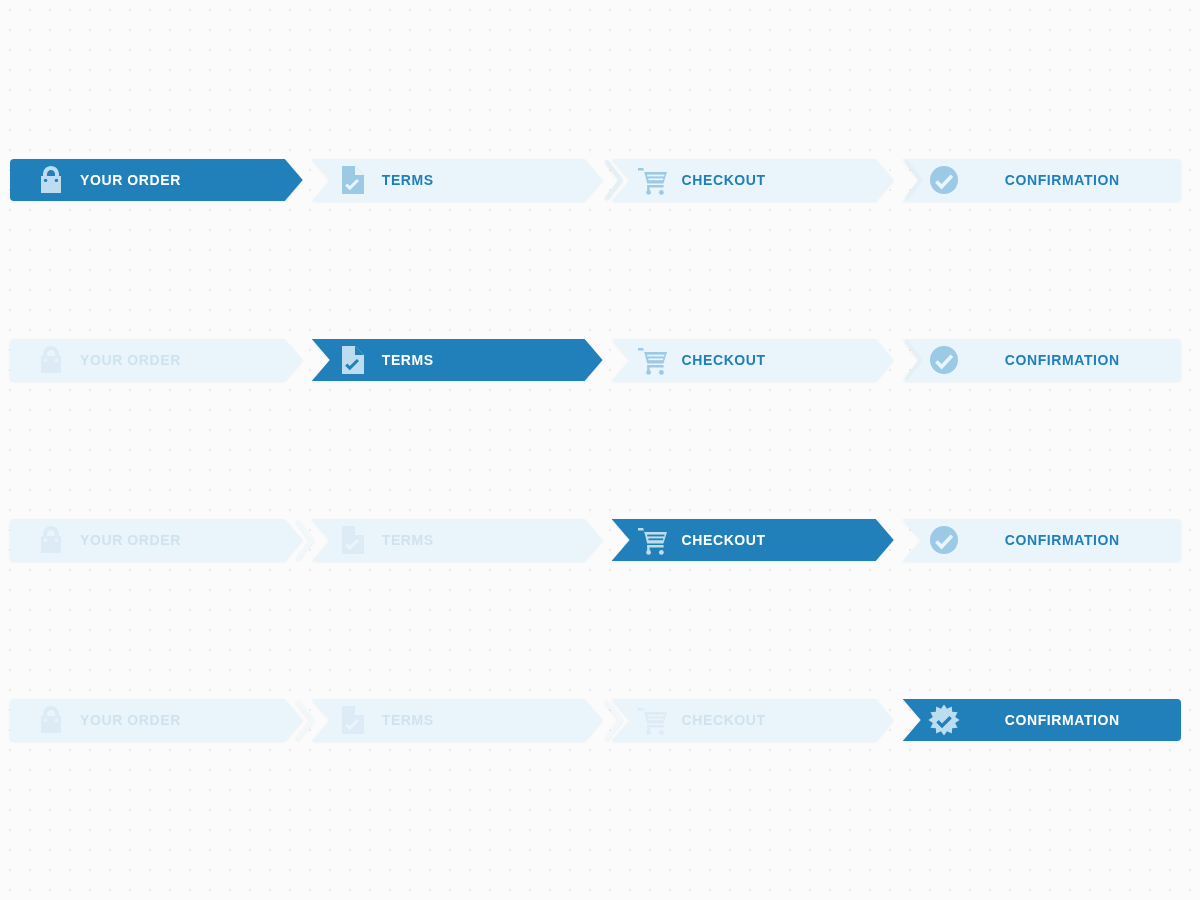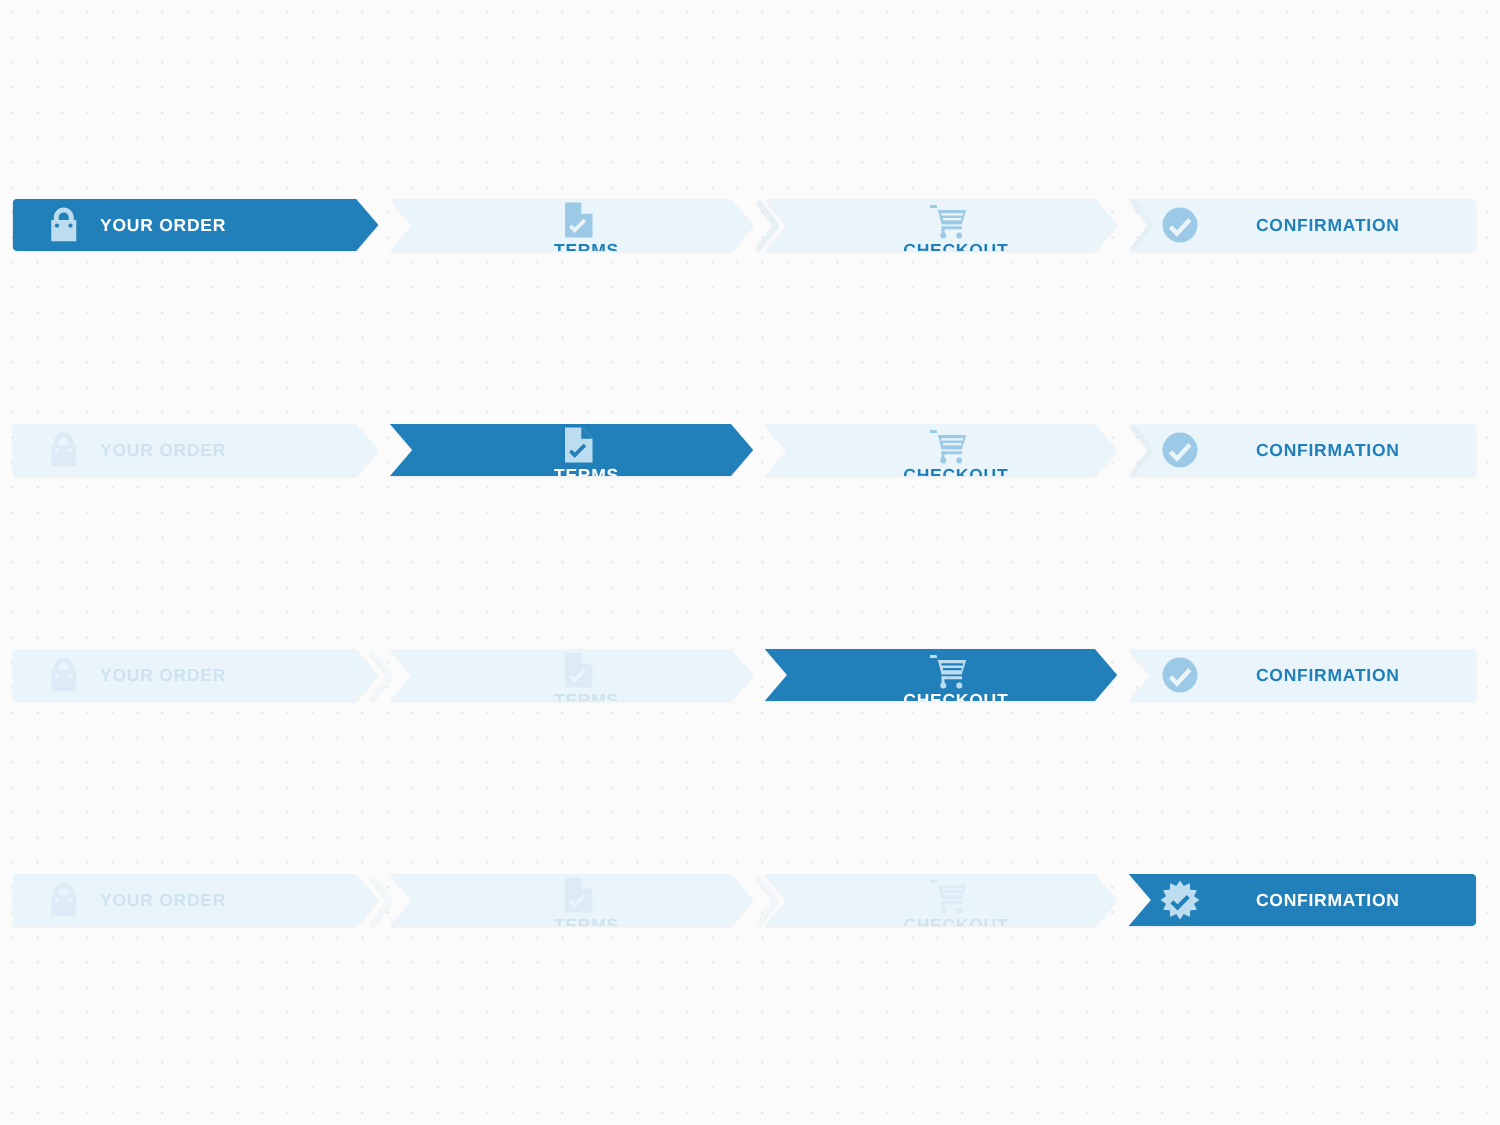--- a/index.html
+++ b/index.html
@@ -58,21 +58,20 @@
   .step.s3 { width:291px; }
   .step.s4 { width:287px;gap:32px; }
 
   
   .step.first {
     border-radius:4px 0 0 4px;
     clip-path: polygon(0 0, calc(100% - 18px) 0, 100% 50%, calc(100% - 18px) 100%, 0 100%);
   }
   .step.mid {
     clip-path: polygon(0 0, calc(100% - 18px) 0, 100% 50%, calc(100% - 18px) 100%, 0 100%, 18px 50%);
-    flex-direction: column;
   }
   .step.last {
     border-radius:0 4px 4px 0;
     clip-path: polygon(0 0, 100% 0, 100% 100%, 0 100%, 18px 50%);
   }
 
   
   .step.active {
     background:#2180ba;
   }

